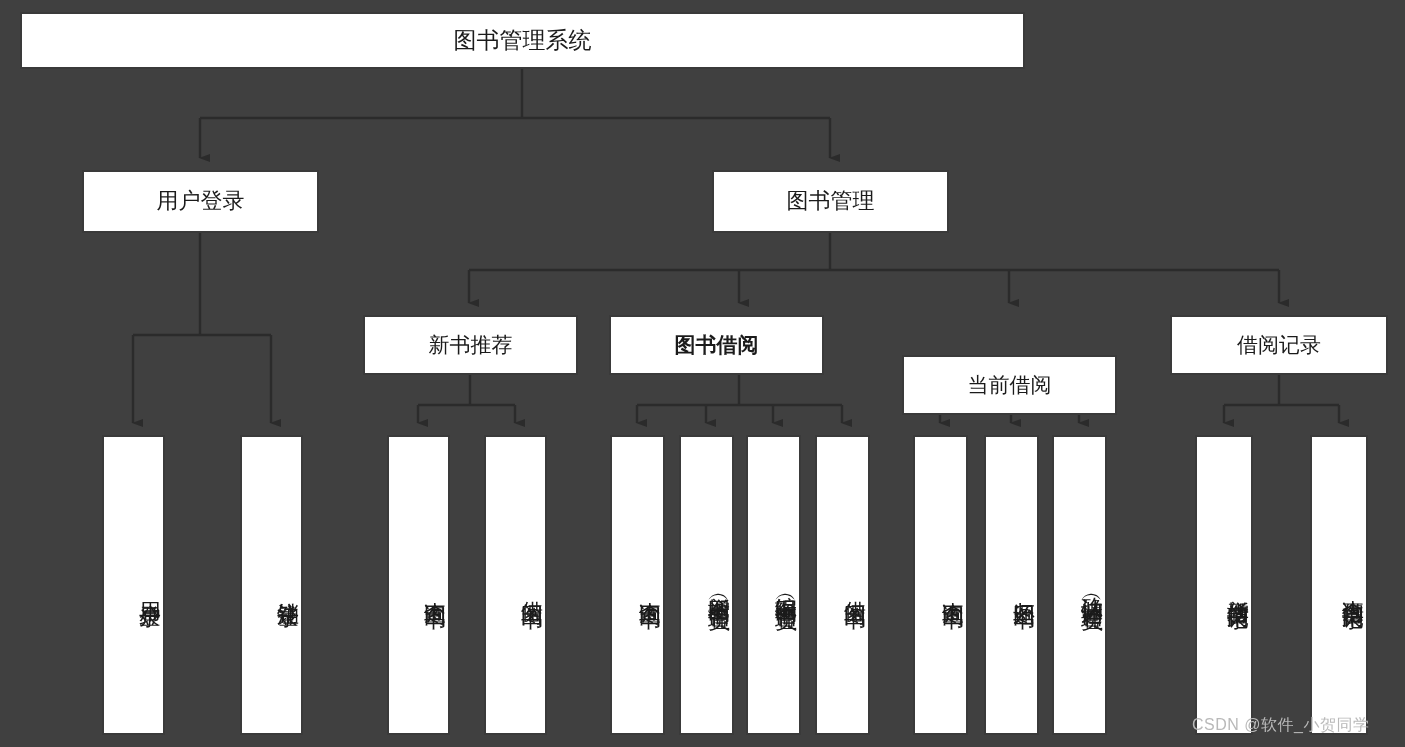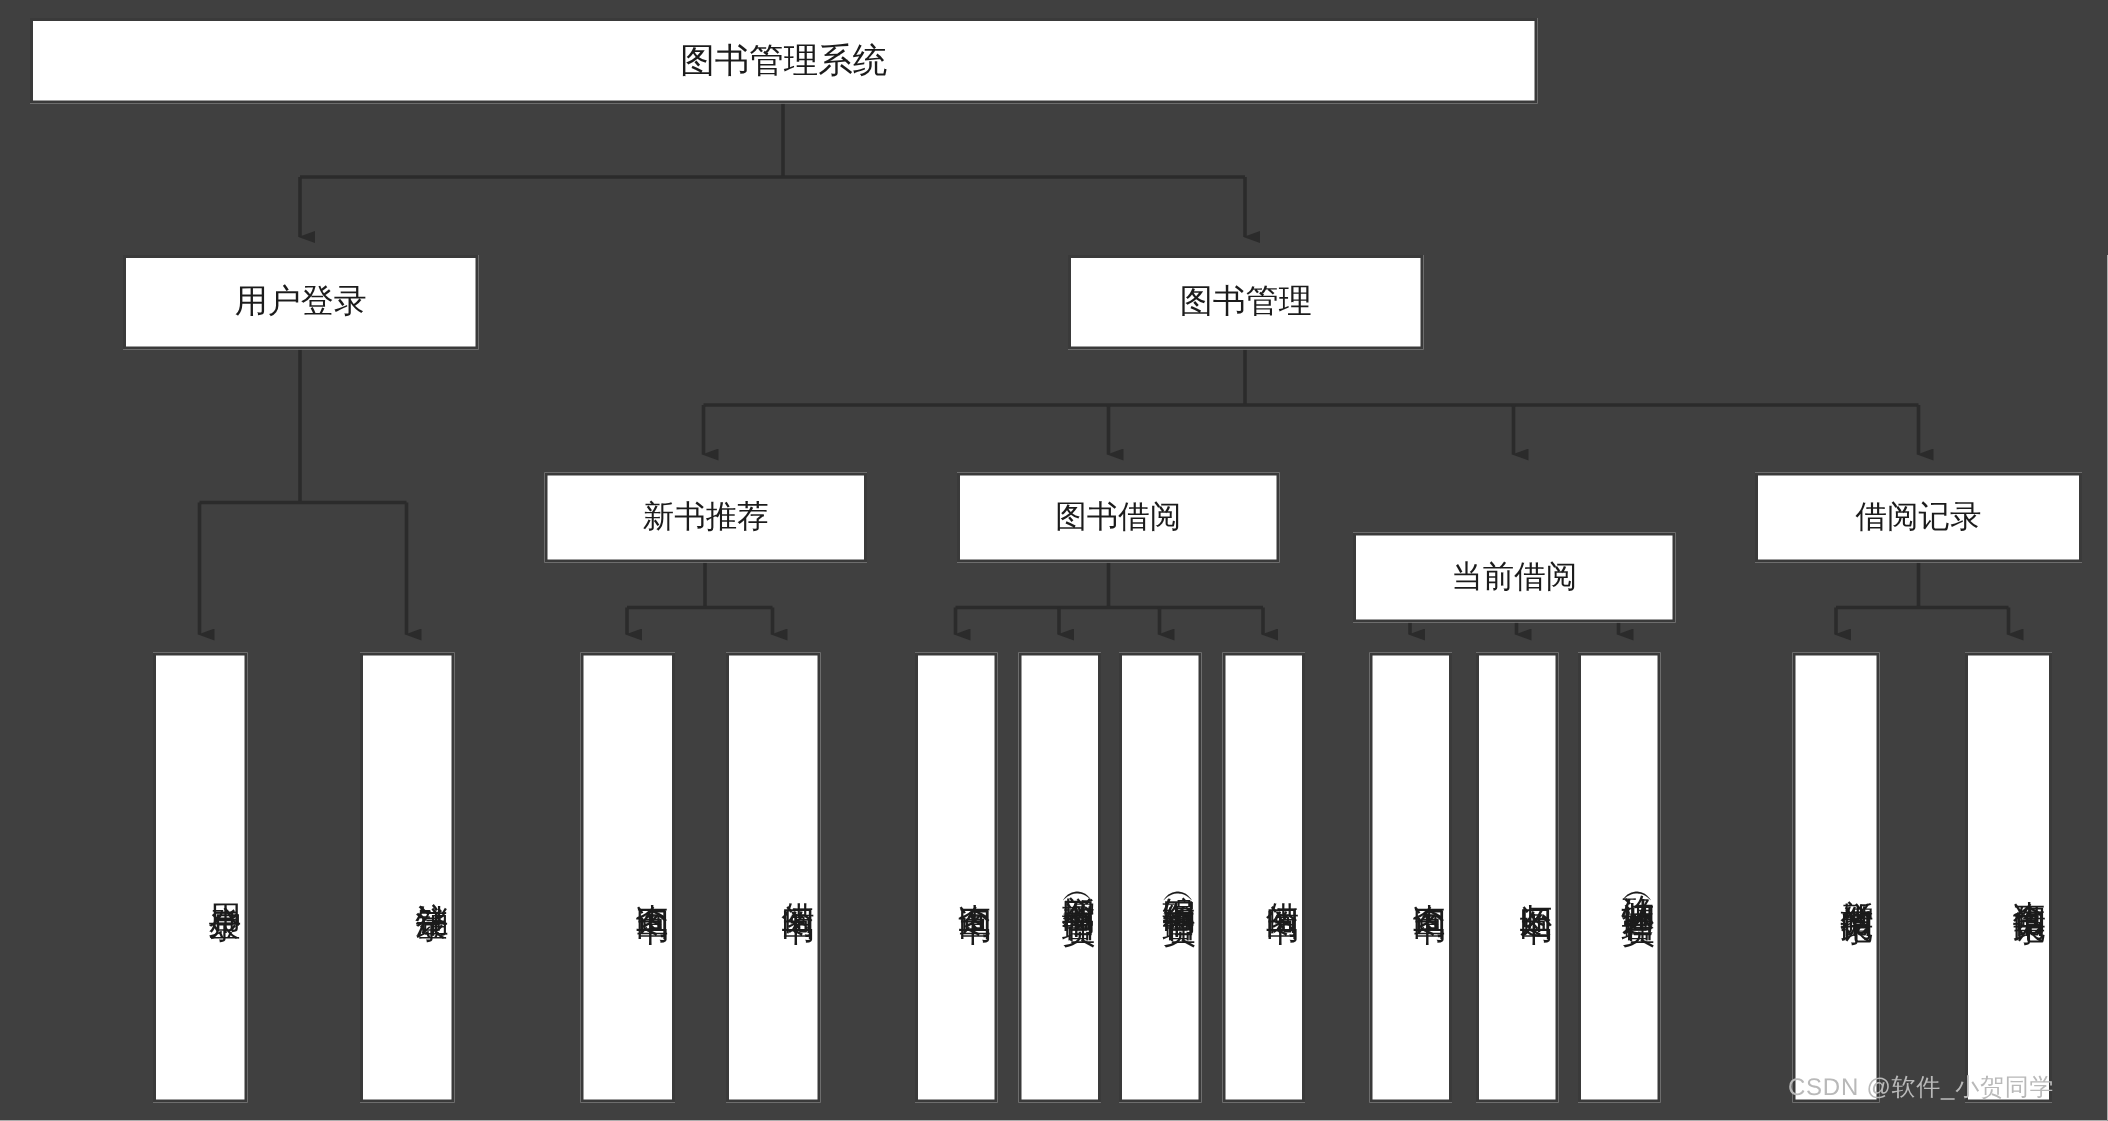--- a/index.html
+++ b/index.html
@@ -129,21 +129,21 @@
   <div class="node level1" id="n-l1-0" style="left: 82px; top: 170px; width: 237px; height: 63px;">
     <span>用户登录</span>
   </div>
   <div class="node level2" id="n-l2-0" style="left: 363px; top: 315px; width: 215px; height: 60px;">
     <span>新书推荐</span>
   </div>
 
   <div class="node level1" id="n-l1-1" style="left: 712px; top: 170px; width: 237px; height: 63px;">
     <span>图书管理</span>
   </div>
-  <div class="node level2" id="n-l2-1" style="left: 638px; top: 315px; width: 215px; height: 60px;">
+  <div class="node level2" id="n-l2-1" style="left: 609px; top: 315px; width: 215px; height: 60px; font-weight: bold;">
     <span>图书借阅</span>
   </div>
   <div class="node level2" id="n-l2-2" style="left: 902px; top: 315px; width: 215px; height: 60px; margin-top: 40px;">
     <span>当前借阅</span>
   </div>
   <div class="node level2" id="n-l2-3" style="left: 1170px; top: 315px; width: 218px; height: 60px;">
     <span>借阅记录</span>
   </div>
 
   <div class="node leaf" id="n-lf-0" style="left: 102px; top: 435px; width: 63px; height: 300px;">

